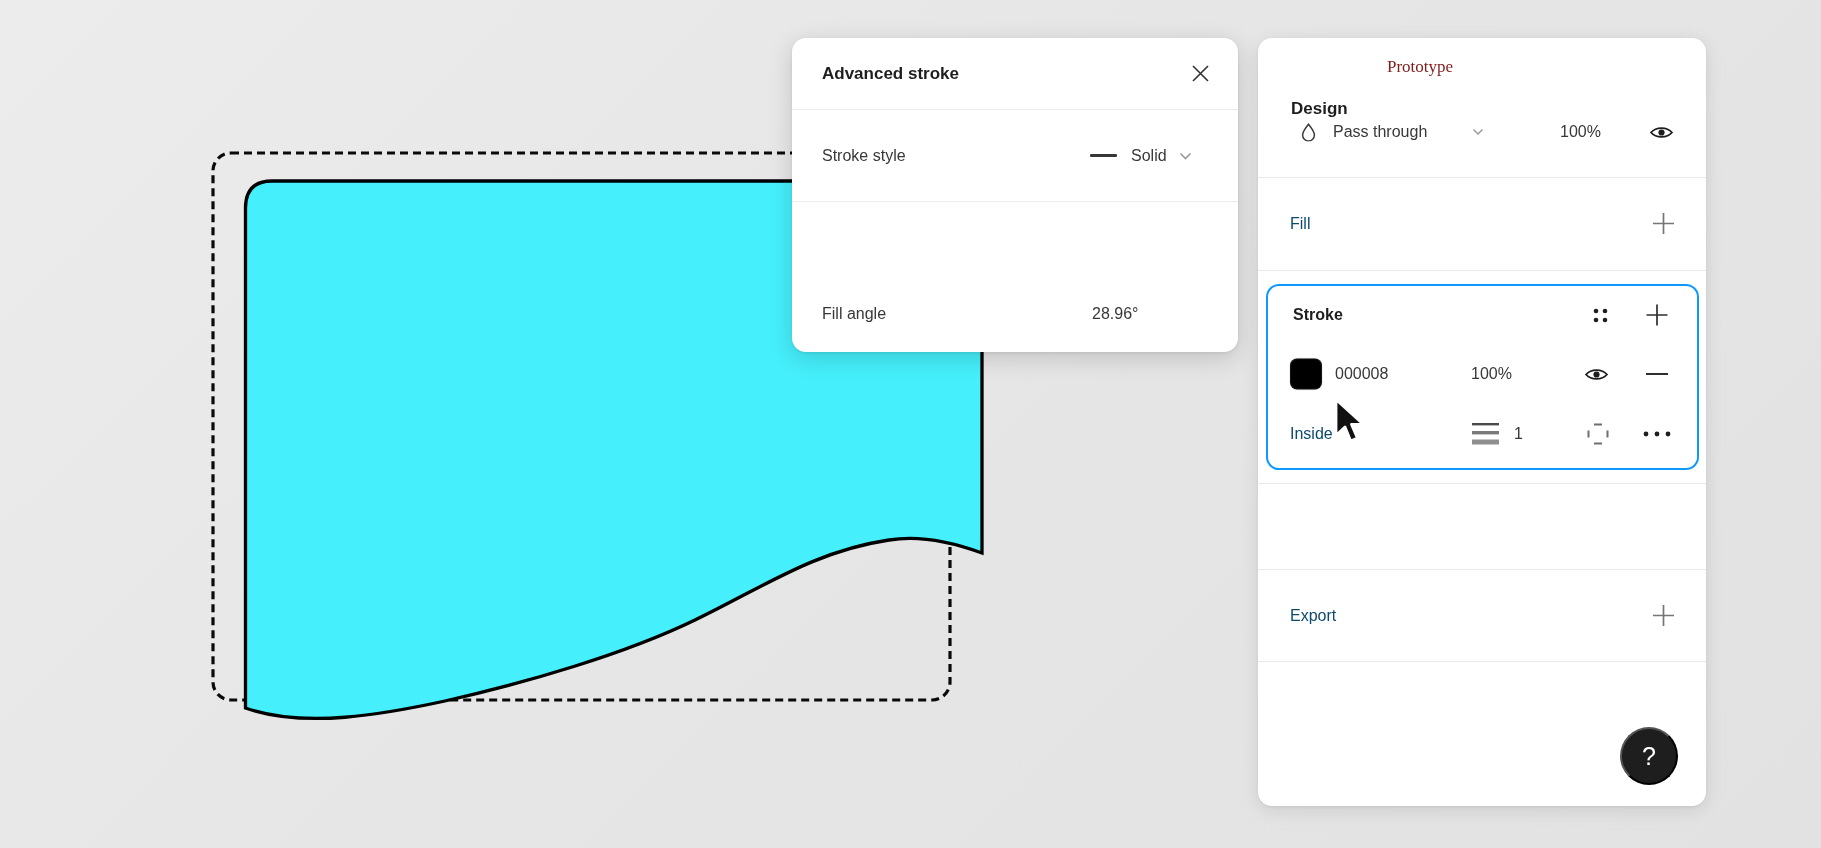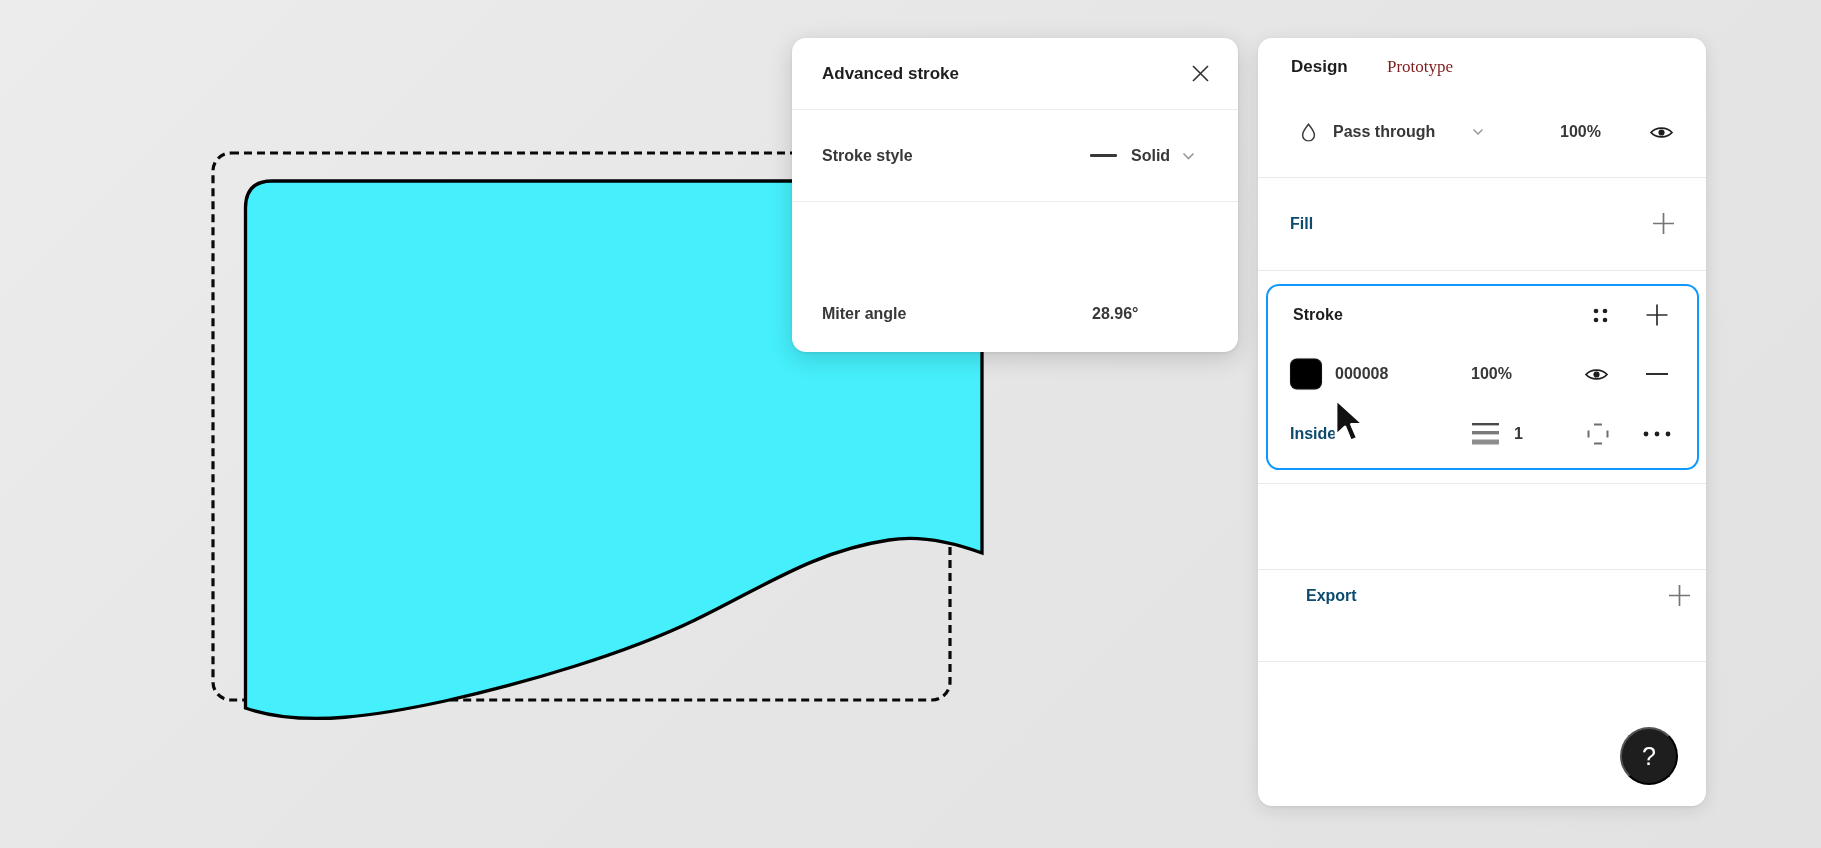--- a/index.html
+++ b/index.html
@@ -15,21 +15,21 @@
   .card{position:absolute;background:#fff;border-radius:14px;}
   #popup{left:792px;top:38px;width:446px;height:314px;
          box-shadow:0 6px 24px rgba(0,0,0,.16),0 1px 3px rgba(0,0,0,.08);}
   #panel{left:1258px;top:38px;width:448px;height:768px;
          box-shadow:0 4px 18px rgba(0,0,0,.10),0 1px 3px rgba(0,0,0,.06);}
   .divider{position:absolute;left:0;right:0;height:1px;background:#ececec;}
   #panel .divider{background:#e9e9e9;}
   .t-primary{color:#1e1e1e;}
   .t-dark{color:#383838;}
   .t-gray{color:#0c4a6e;}
-  .fs16{font-size:16px;font-weight:bold;}
+  .fs16{font-size:16px;}
   .fs17{font-size:17px;}
   .bold{font-weight:700;}
   
   .p-row{position:absolute;left:0;right:16px;}
   .p-label{position:absolute;left:30px;top:50%;transform:translateY(-50%);}
   .p-right{position:absolute;left:293px;top:50%;transform:translateY(-50%);
            display:flex;align-items:center;}
   .dash-preview{width:27px;height:2.4px;background:#383838;border-radius:1px;margin-right:14px;}
   .icon-btn{display:flex;align-items:center;justify-content:center;cursor:pointer;
             background:none;border:none;padding:0;}
@@ -84,31 +84,31 @@
       <span class="fs16 t-dark">Solid</span>
       <svg width="13" height="8" viewBox="0 0 13 8" style="margin-left:12px;">
         <path d="M1.5 1.5 L6.5 6.5 L11.5 1.5" stroke="#9a9a9a" stroke-width="1.6" fill="none"></path>
       </svg>
     </div>
   </div>
   <div class="divider" style="top:163px;"></div>
 
 
   <div class="p-row" style="top:246px;height:60px;">
-    <div class="p-label fs16 t-dark">Miter angle</div>
+    <div class="p-label fs16 t-dark">Fill angle</div>
     <div class="p-right fs16 t-dark" style="left:300px;">
       <span>28.96°</span>
     </div>
   </div>
 </div>
 
 <div id="panel" class="card">
 
   <div class="s-row" style="top:0;height:58px;">
-    <span class="abs vcenter fs17 bold t-primary" style="left:33px;">Design</span>
+    <span class="abs vcenter fs17 bold t-primary" style="left:33px;margin-top:42px;">Design</span>
     <span class="abs vcenter fs17" style="left:129px;color:#7f1d1d;font-family:Liberation Serif, serif;">Prototype</span>
   </div>
 
   <div class="s-row" style="top:64px;height:60px;">
     <svg class="abs vcenter" style="left:42px;" width="17" height="19" viewBox="0 0 17 19">
       <path d="M8.5 1.8 C8.5 1.8 2.6 9 2.6 12.6 a5.9 5.9 0 0 0 11.8 0 C14.4 9 8.5 1.8 8.5 1.8 Z" fill="none" stroke="#3a3a3a" stroke-width="1.5"></path>
     </svg>
     <span class="abs vcenter fs16 t-dark" style="left:75px;">Pass through</span>
     <svg class="abs vcenter" style="left:214px;" width="12" height="8" viewBox="0 0 12 8">
       <path d="M1.5 1.5 L6 6 L10.5 1.5" stroke="#9a9a9a" stroke-width="1.5" fill="none"></path>
@@ -185,21 +185,21 @@
           <circle cx="16" cy="3" r="2.4" fill="#1e1e1e"></circle>
           <circle cx="27" cy="3" r="2.4" fill="#1e1e1e"></circle>
         </svg>
       </button>
     </div>
   </div>
   <div class="divider" style="top:445px;"></div>
 
   <div class="divider" style="top:531px;"></div>
 
-  <div class="s-row" style="top:512px;height:91px;margin-left:16px;">
+  <div class="s-row" style="top:532px;height:91px;">
     <span class="s-label fs16 t-gray">Export</span>
     <button class="icon-btn abs vcenter" style="left:390px;width:30px;height:30px;">
       <svg width="23" height="23" viewBox="0 0 23 23">
         <path d="M11.5 1 V22 M1 11.5 H22" stroke="#757575" stroke-width="1.7"></path>
       </svg>
     </button>
   </div>
   <div class="divider" style="top:623px;"></div>
 
   <button id="help-btn">

